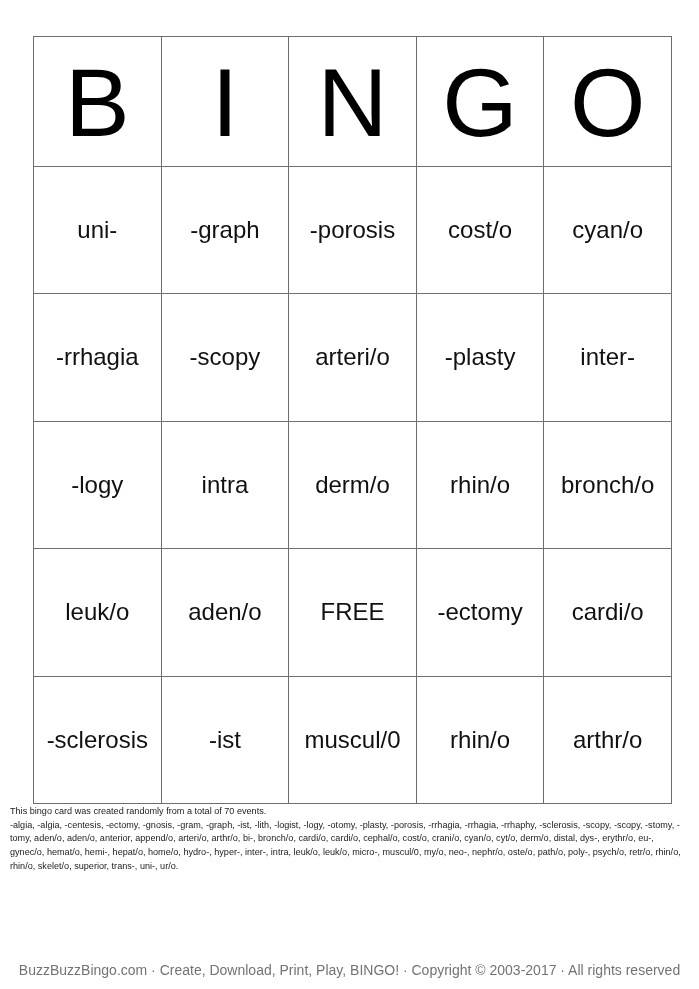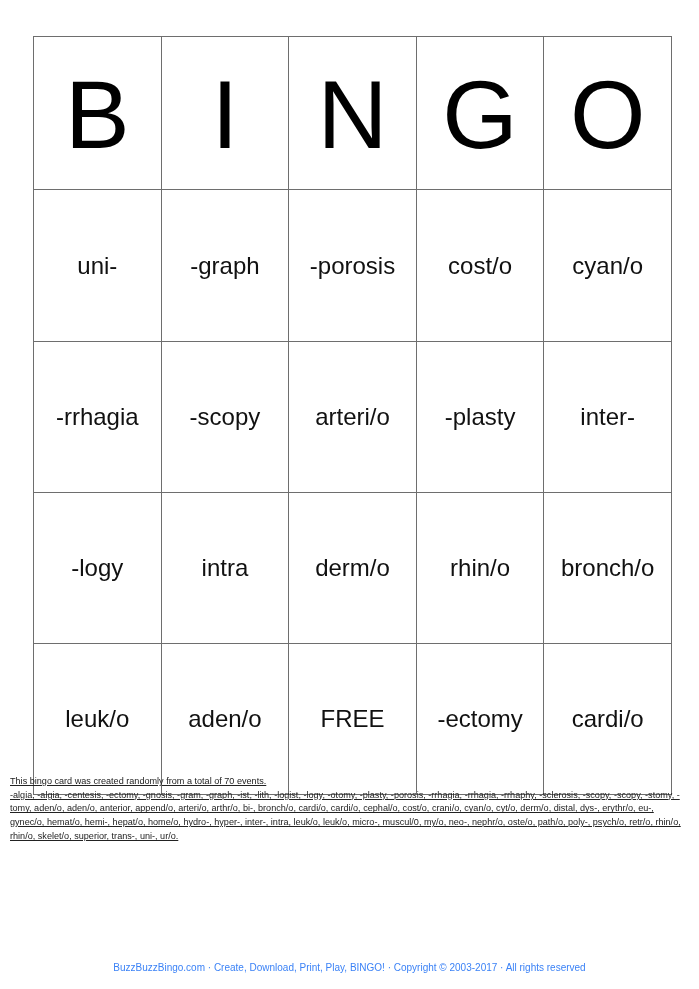--- a/index.html
+++ b/index.html
@@ -36,35 +36,34 @@
   }
   .card td.hdr {
     font-size: 97px;
     line-height: 1;
     color: #000;
     padding-top: 2px;
   }
   .notes {
     position: absolute;
     left: 10px;
-    top: 775px;
+    top: 805px;
     width: 680px;
     font-size: 9.1px;
     line-height: 13.7px;
     color: #222;
-    text-decoration: underline;
   }
   .footer {
     position: absolute;
     left: 0;
     top: 962px;
     width: 699px;
     text-align: center;
-    font-size: 10px;
-    color: #3b82f6;
+    font-size: 14px;
+    color: #737373;
   }
 </style>
 </head>
 <body>
 
 <table class="card">
   <tbody>
       <tr>
     <td class="hdr">B</td>
     <td class="hdr">I</td>
@@ -93,20 +92,27 @@
     <td>rhin/o</td>
     <td>bronch/o</td>
   </tr>
   <tr>
     <td>leuk/o</td>
     <td>aden/o</td>
     <td>FREE</td>
     <td>-ectomy</td>
     <td>cardi/o</td>
   </tr>
+  <tr>
+    <td>-sclerosis</td>
+    <td>-ist</td>
+    <td>muscul/0</td>
+    <td>rhin/o</td>
+    <td>arthr/o</td>
+  </tr>
 </tbody>
   </table>
 
 <div class="notes">
   <div>This bingo card was created randomly from a total of 70 events.</div>
   <div>-algia, -algia, -centesis, -ectomy, -gnosis, -gram, -graph, -ist, -lith, -logist, -logy, -otomy, -plasty, -porosis, -rrhagia, -rrhagia, -rrhaphy, -sclerosis, -scopy, -scopy, -stomy, -tomy, aden/o, aden/o, anterior, append/o, arteri/o, arthr/o, bi-, bronch/o, cardi/o, cardi/o, cephal/o, cost/o, crani/o, cyan/o, cyt/o, derm/o, distal, dys-, erythr/o, eu-, gynec/o, hemat/o, hemi-, hepat/o, home/o, hydro-, hyper-, inter-, intra, leuk/o, leuk/o, micro-, muscul/0, my/o, neo-, nephr/o, oste/o, path/o, poly-, psych/o, retr/o, rhin/o, rhin/o, skelet/o, superior, trans-, uni-, ur/o.</div>
 </div>
 
 <div class="footer">BuzzBuzzBingo.com · Create, Download, Print, Play, BINGO! · Copyright © 2003-2017 · All rights reserved</div>
 

